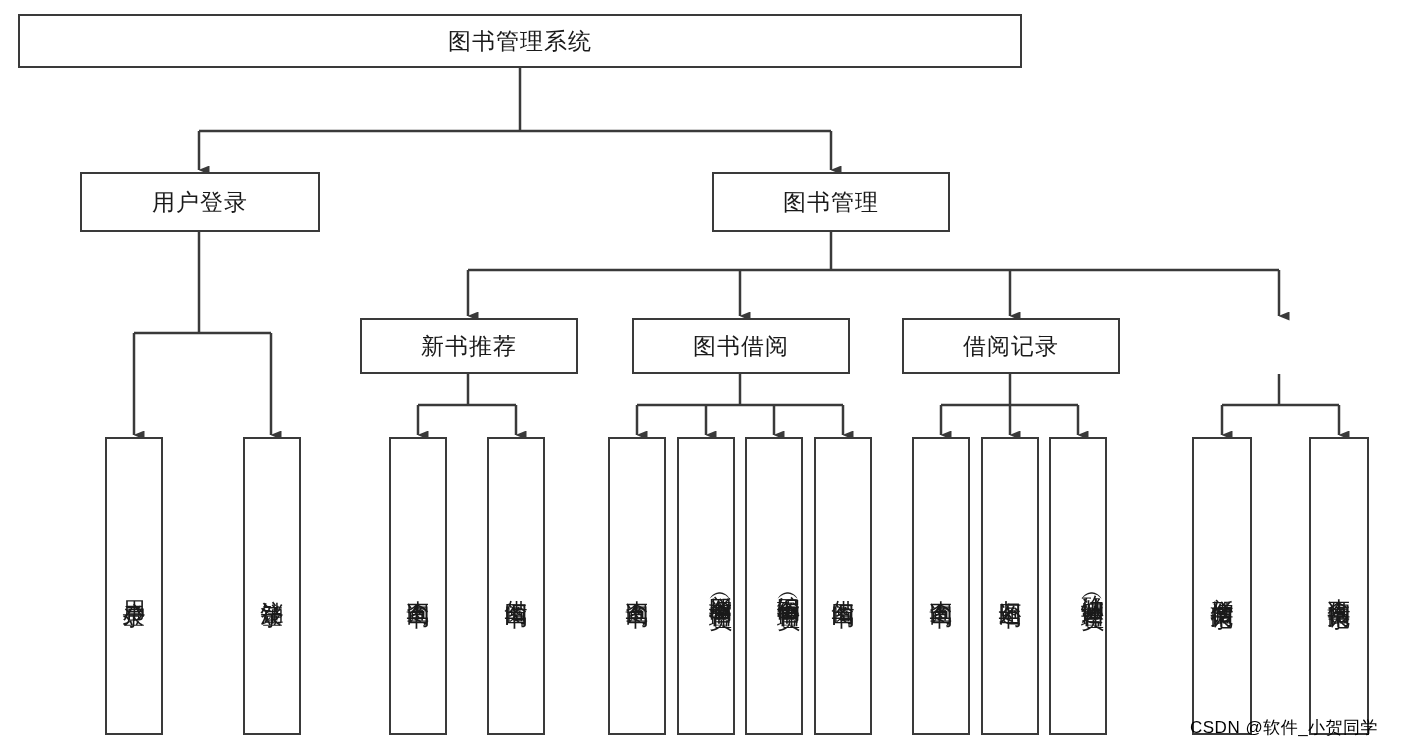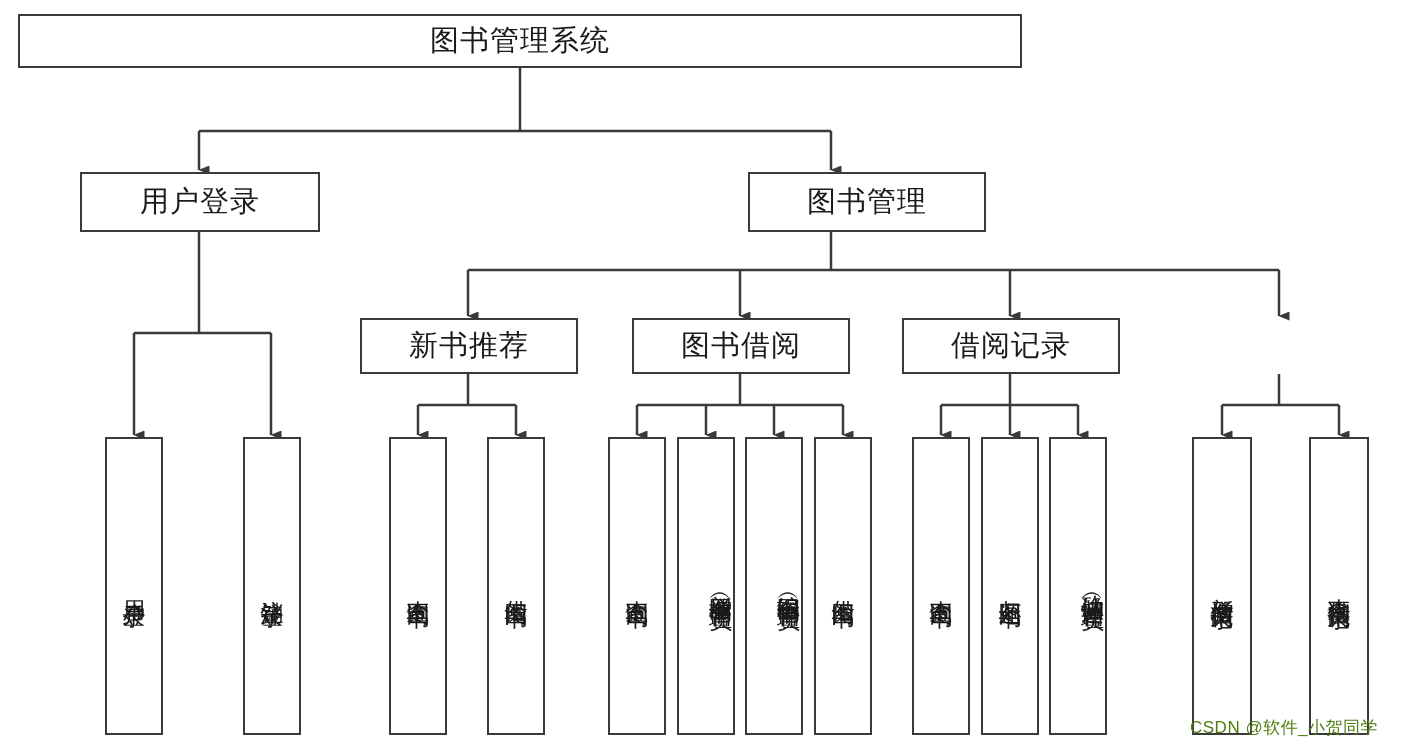--- a/index.html
+++ b/index.html
@@ -26,21 +26,21 @@
     position: absolute;
     box-sizing: border-box;
     background: #ffffff;
     border: 2px solid #3a3a3a;
     display: flex;
     align-items: center;
     justify-content: center;
     color: #1a1a1a;
   }
   .node.horiz {
-    font-size: 29px;
+    font-size: 23px;
     letter-spacing: 1px;
   }
   .node.vert {
     writing-mode: vertical-rl;
     text-orientation: upright;
     font-size: 23px;
     line-height: 1.08;
     letter-spacing: 2px;
     padding-top: 6px;
     padding-bottom: 6px;
@@ -48,21 +48,21 @@
     justify-content: center;
   }
   .node.vert.tall-text {
     align-items: flex-start;
   }
   .watermark {
     position: absolute;
     left: 1190px;
     top: 716px;
     font-size: 17px;
-    color: #4d7c0f;
+    color: #000000;
     white-space: nowrap;
     letter-spacing: 0.5px;
   }
 </style>
 </head>
 <body>
 
 <div id="canvas">
 
   <svg id="svg-layer" viewBox="0 0 1405 747" xmlns="http://www.w3.org/2000/svg">
@@ -119,21 +119,21 @@
     </g>
   </svg>
 
   <div class="node horiz" style="left:18px; top:14px; width:1004px; height:54px;">
     <span>图书管理系统</span>
   </div>
 
   <div class="node horiz" style="left:80px; top:172px; width:240px; height:60px;">
     <span>用户登录</span>
   </div>
-  <div class="node horiz" style="left:712px; top:172px; width:238px; height:60px;margin-left:36px;">
+  <div class="node horiz" style="left:712px; top:172px; width:238px; height:60px;">
     <span>图书管理</span>
   </div>
 
   <div class="node horiz" style="left:632px; top:318px; width:218px; height:56px;">
     <span>图书借阅</span>
   </div>
   <div class="node horiz" style="left:360px; top:318px; width:218px; height:56px;">
     <span>新书推荐</span>
   </div>
   <div class="node horiz" style="left:902px; top:318px; width:218px; height:56px;">

